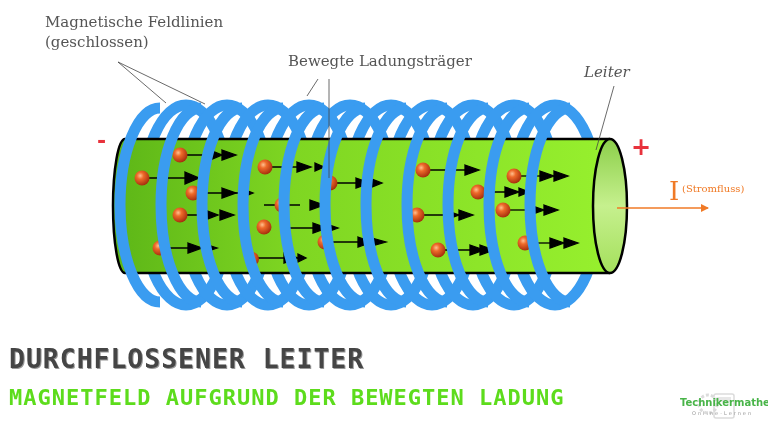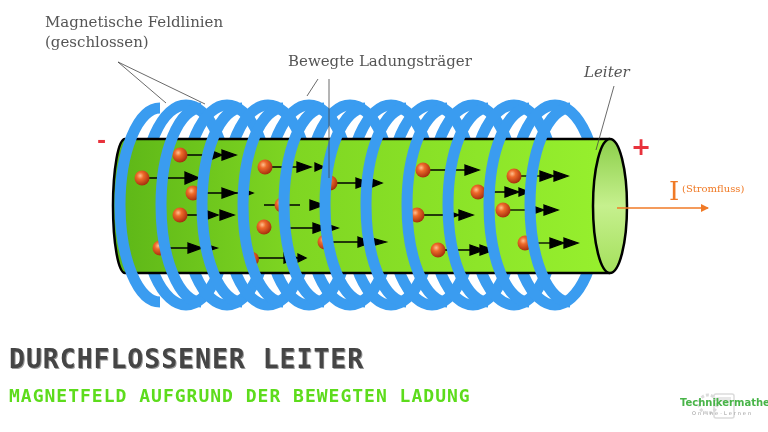--- a/index.html
+++ b/index.html
@@ -3,21 +3,21 @@
 <meta charset="utf-8">
 <style>
   html, body { margin: 0; padding: 0; background: #ffffff; }
   body { width: 768px; height: 432px; position: relative; overflow: hidden; font-family: "DejaVu Serif", serif; }
   .label { position: absolute; color: #555555; font-family: "DejaVu Serif", serif; font-size: 15px; line-height: 20px; white-space: nowrap; }
   #diagram { position: absolute; left: 0; top: 0; }
   .sign { position: absolute; font-family: "DejaVu Sans", sans-serif; font-weight: bold; color: #e8323c; }
   .current { position: absolute; color: #f07a26; font-family: "DejaVu Serif", serif; }
   .title { position: absolute; left: 9px; font-family: "DejaVu Sans Mono", monospace; font-weight: bold; letter-spacing: 1px; text-transform: uppercase; transform-origin: left top; white-space: nowrap; }
   .title-main { top: 343px; font-size: 27px; color: #454545; transform: scaleX(0.98); text-shadow: 1px 1px 0 #999; }
-  .title-sub { top: 385px; font-size: 18px; color: #5ddc1c; transform: scaleX(1.0); }
+  .title-sub { top: 385px; font-size: 22px; color: #5ddc1c; transform: scaleX(1.0); }
   .logo { position: absolute; left: 680px; top: 390px; width: 86px; height: 30px; }
   .logo-text { position: absolute; left: 0; top: 7px; font-family: "DejaVu Sans", sans-serif; font-weight: bold; font-size: 10px; color: #48b448; white-space: nowrap; }
   .logo-sub { position: absolute; left: 12px; top: 20px; font-family: "DejaVu Sans", sans-serif; font-size: 5px; letter-spacing: 2px; color: #999; white-space: nowrap; }
 </style>
 </head>
 <body>
 
 <svg id="diagram" width="768" height="432" viewBox="0 0 768 432" xmlns="http://www.w3.org/2000/svg">
   <defs>
     <linearGradient id="bodyGrad" x1="0" y1="0" x2="1" y2="0">

